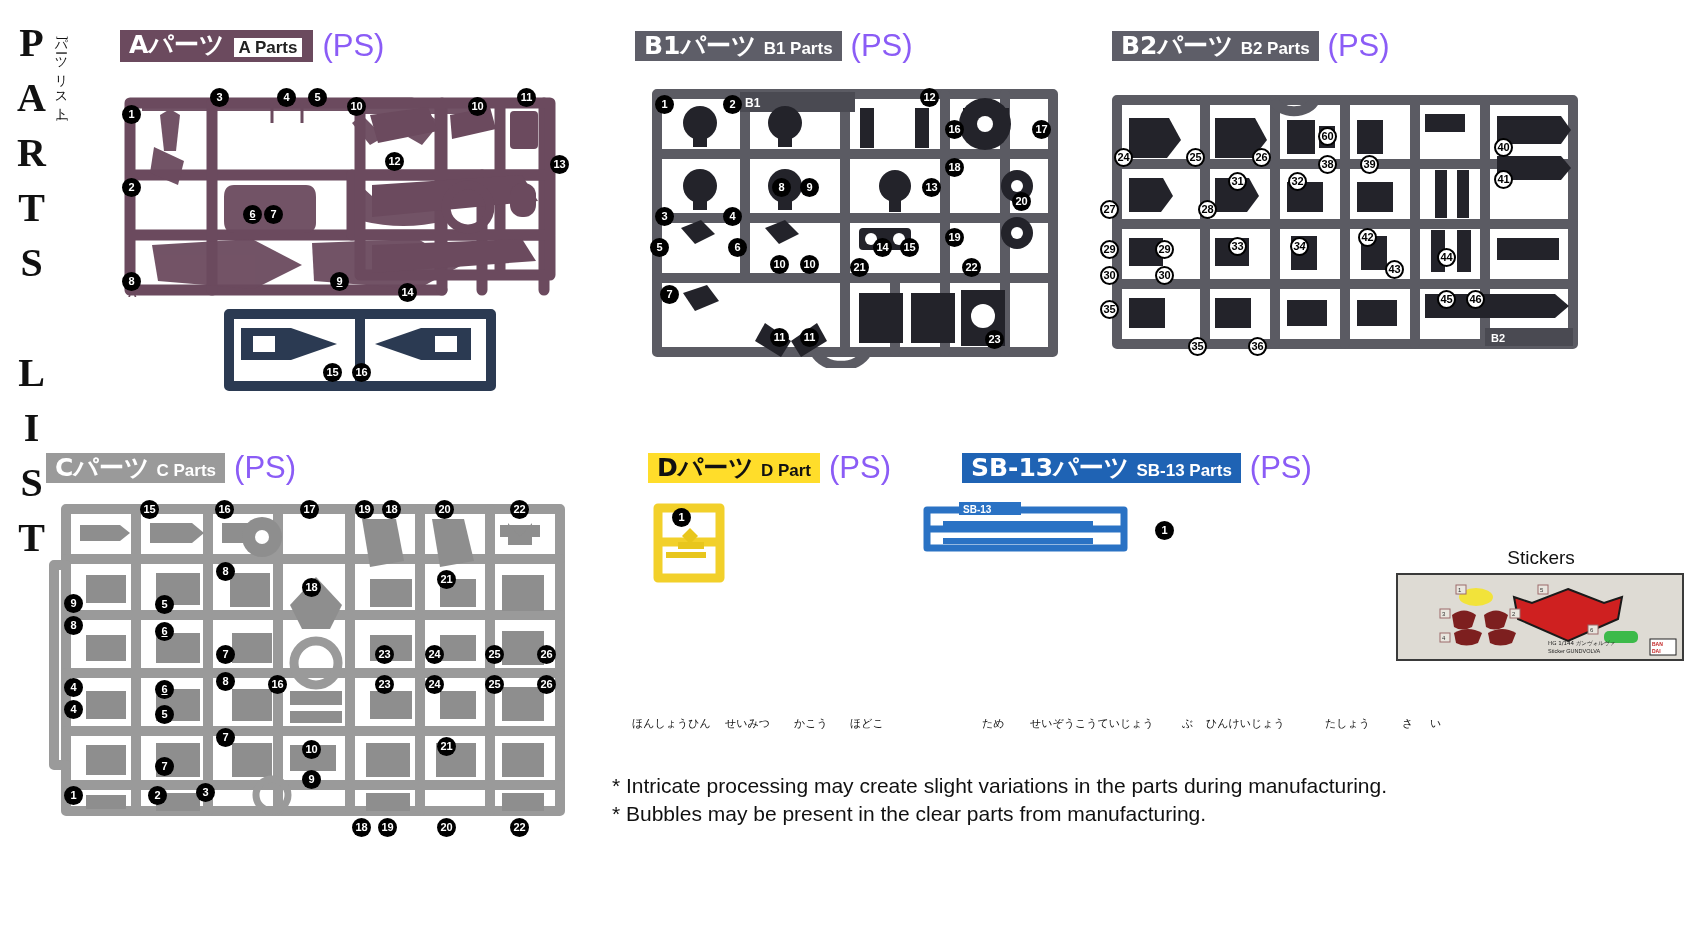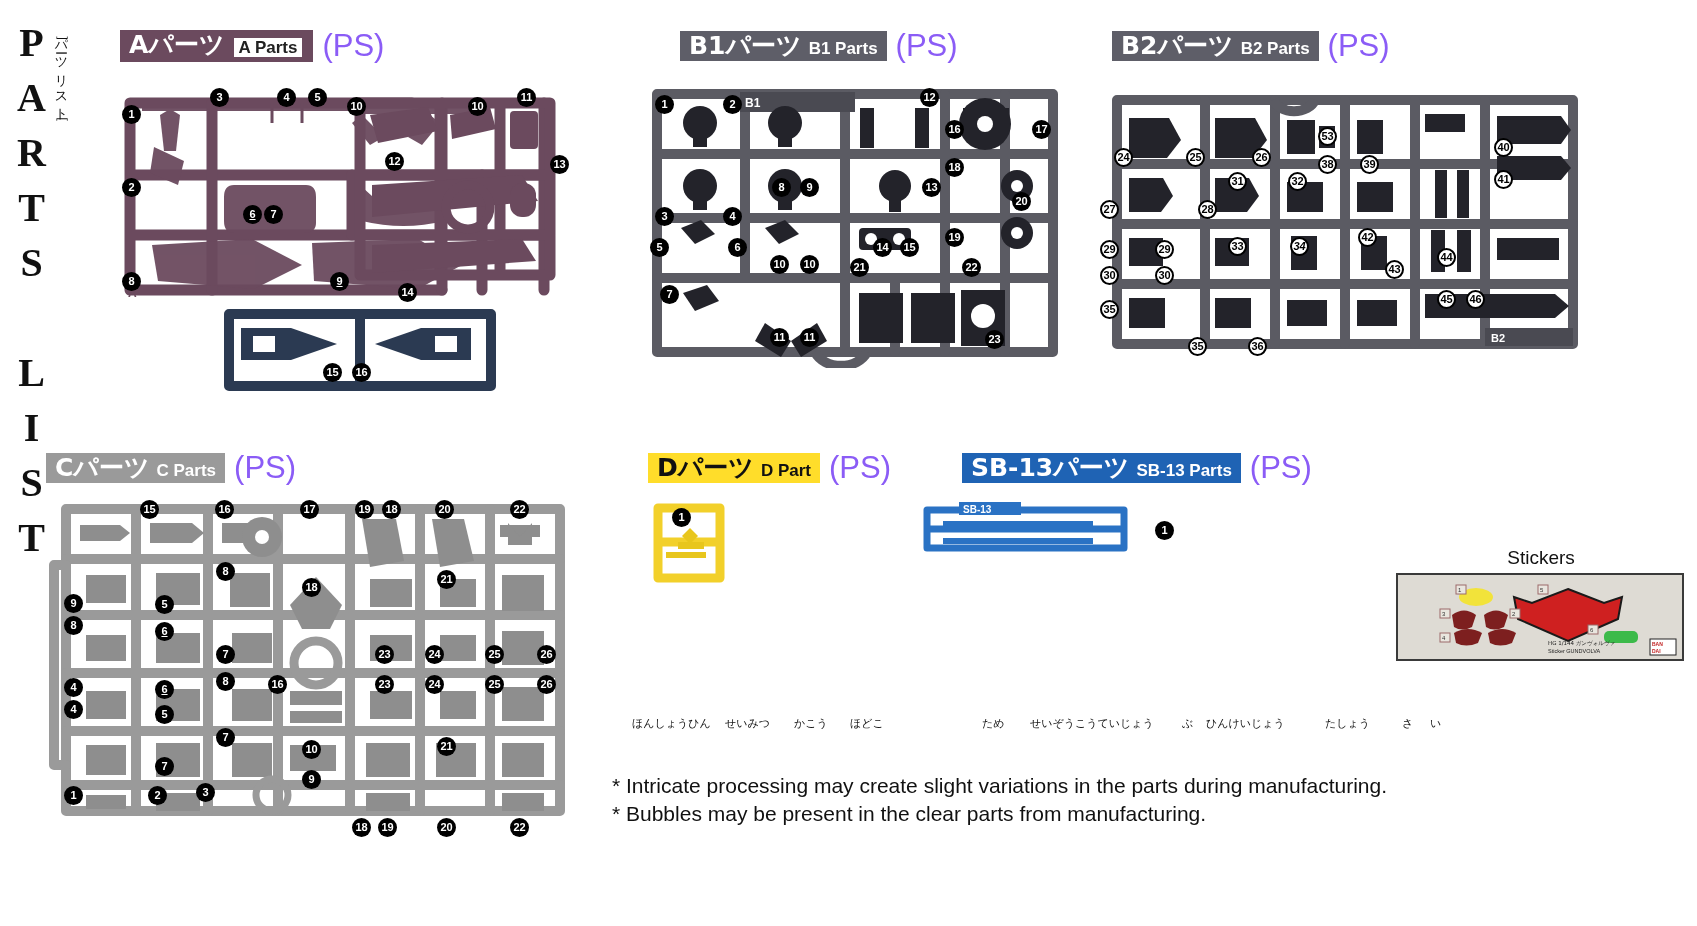--- a/index.html
+++ b/index.html
@@ -179,21 +179,21 @@
   <div class="num black u" style="left:330px;top:272px;">9</div>
   <div class="num black" style="left:347px;top:97px;">10</div>
   <div class="num black" style="left:468px;top:97px;">10</div>
   <div class="num black" style="left:517px;top:88px;">11</div>
   <div class="num black" style="left:385px;top:152px;">12</div>
   <div class="num black" style="left:550px;top:155px;">13</div>
   <div class="num black" style="left:398px;top:283px;">14</div>
   <div class="num black" style="left:323px;top:363px;">15</div>
   <div class="num black" style="left:352px;top:363px;">16</div>
 
-  <div class="sect" style="left:680px;top:28px;">
+  <div class="sect" style="left:635px;top:28px;">
     <div class="hdr">
       <span class="chip chip-dark">
         <span class="jp">B1パーツ</span>
         <span class="en">B1 Parts</span>
       </span>
       <span class="ps">(PS)</span>
     </div>
   </div>
 
   <div class="runner" style="left:645px;top:78px;">
@@ -328,21 +328,21 @@
   <div class="num white" style="left:1155px;top:240px;">29</div>
   <div class="num white" style="left:1100px;top:266px;">30</div>
   <div class="num white" style="left:1155px;top:266px;">30</div>
   <div class="num white" style="left:1228px;top:172px;">31</div>
   <div class="num white" style="left:1288px;top:172px;">32</div>
   <div class="num white" style="left:1228px;top:237px;">33</div>
   <div class="num white" style="left:1290px;top:237px;font-style:italic;">34</div>
   <div class="num white" style="left:1100px;top:300px;">35</div>
   <div class="num white" style="left:1188px;top:337px;">35</div>
   <div class="num white" style="left:1248px;top:337px;">36</div>
-  <div class="num white" style="left:1318px;top:127px;">53</div>
+  <div class="num white" style="left:1318px;top:127px;">60</div>
   <div class="num white" style="left:1318px;top:155px;">38</div>
   <div class="num white" style="left:1360px;top:155px;">39</div>
   <div class="num white" style="left:1494px;top:138px;">40</div>
   <div class="num white" style="left:1494px;top:170px;">41</div>
   <div class="num white" style="left:1358px;top:228px;">42</div>
   <div class="num white" style="left:1385px;top:228px;margin-top:32px;">43</div>
   <div class="num white" style="left:1437px;top:248px;">44</div>
   <div class="num white" style="left:1437px;top:290px;">45</div>
   <div class="num white" style="left:1466px;top:290px;">46</div>
 

